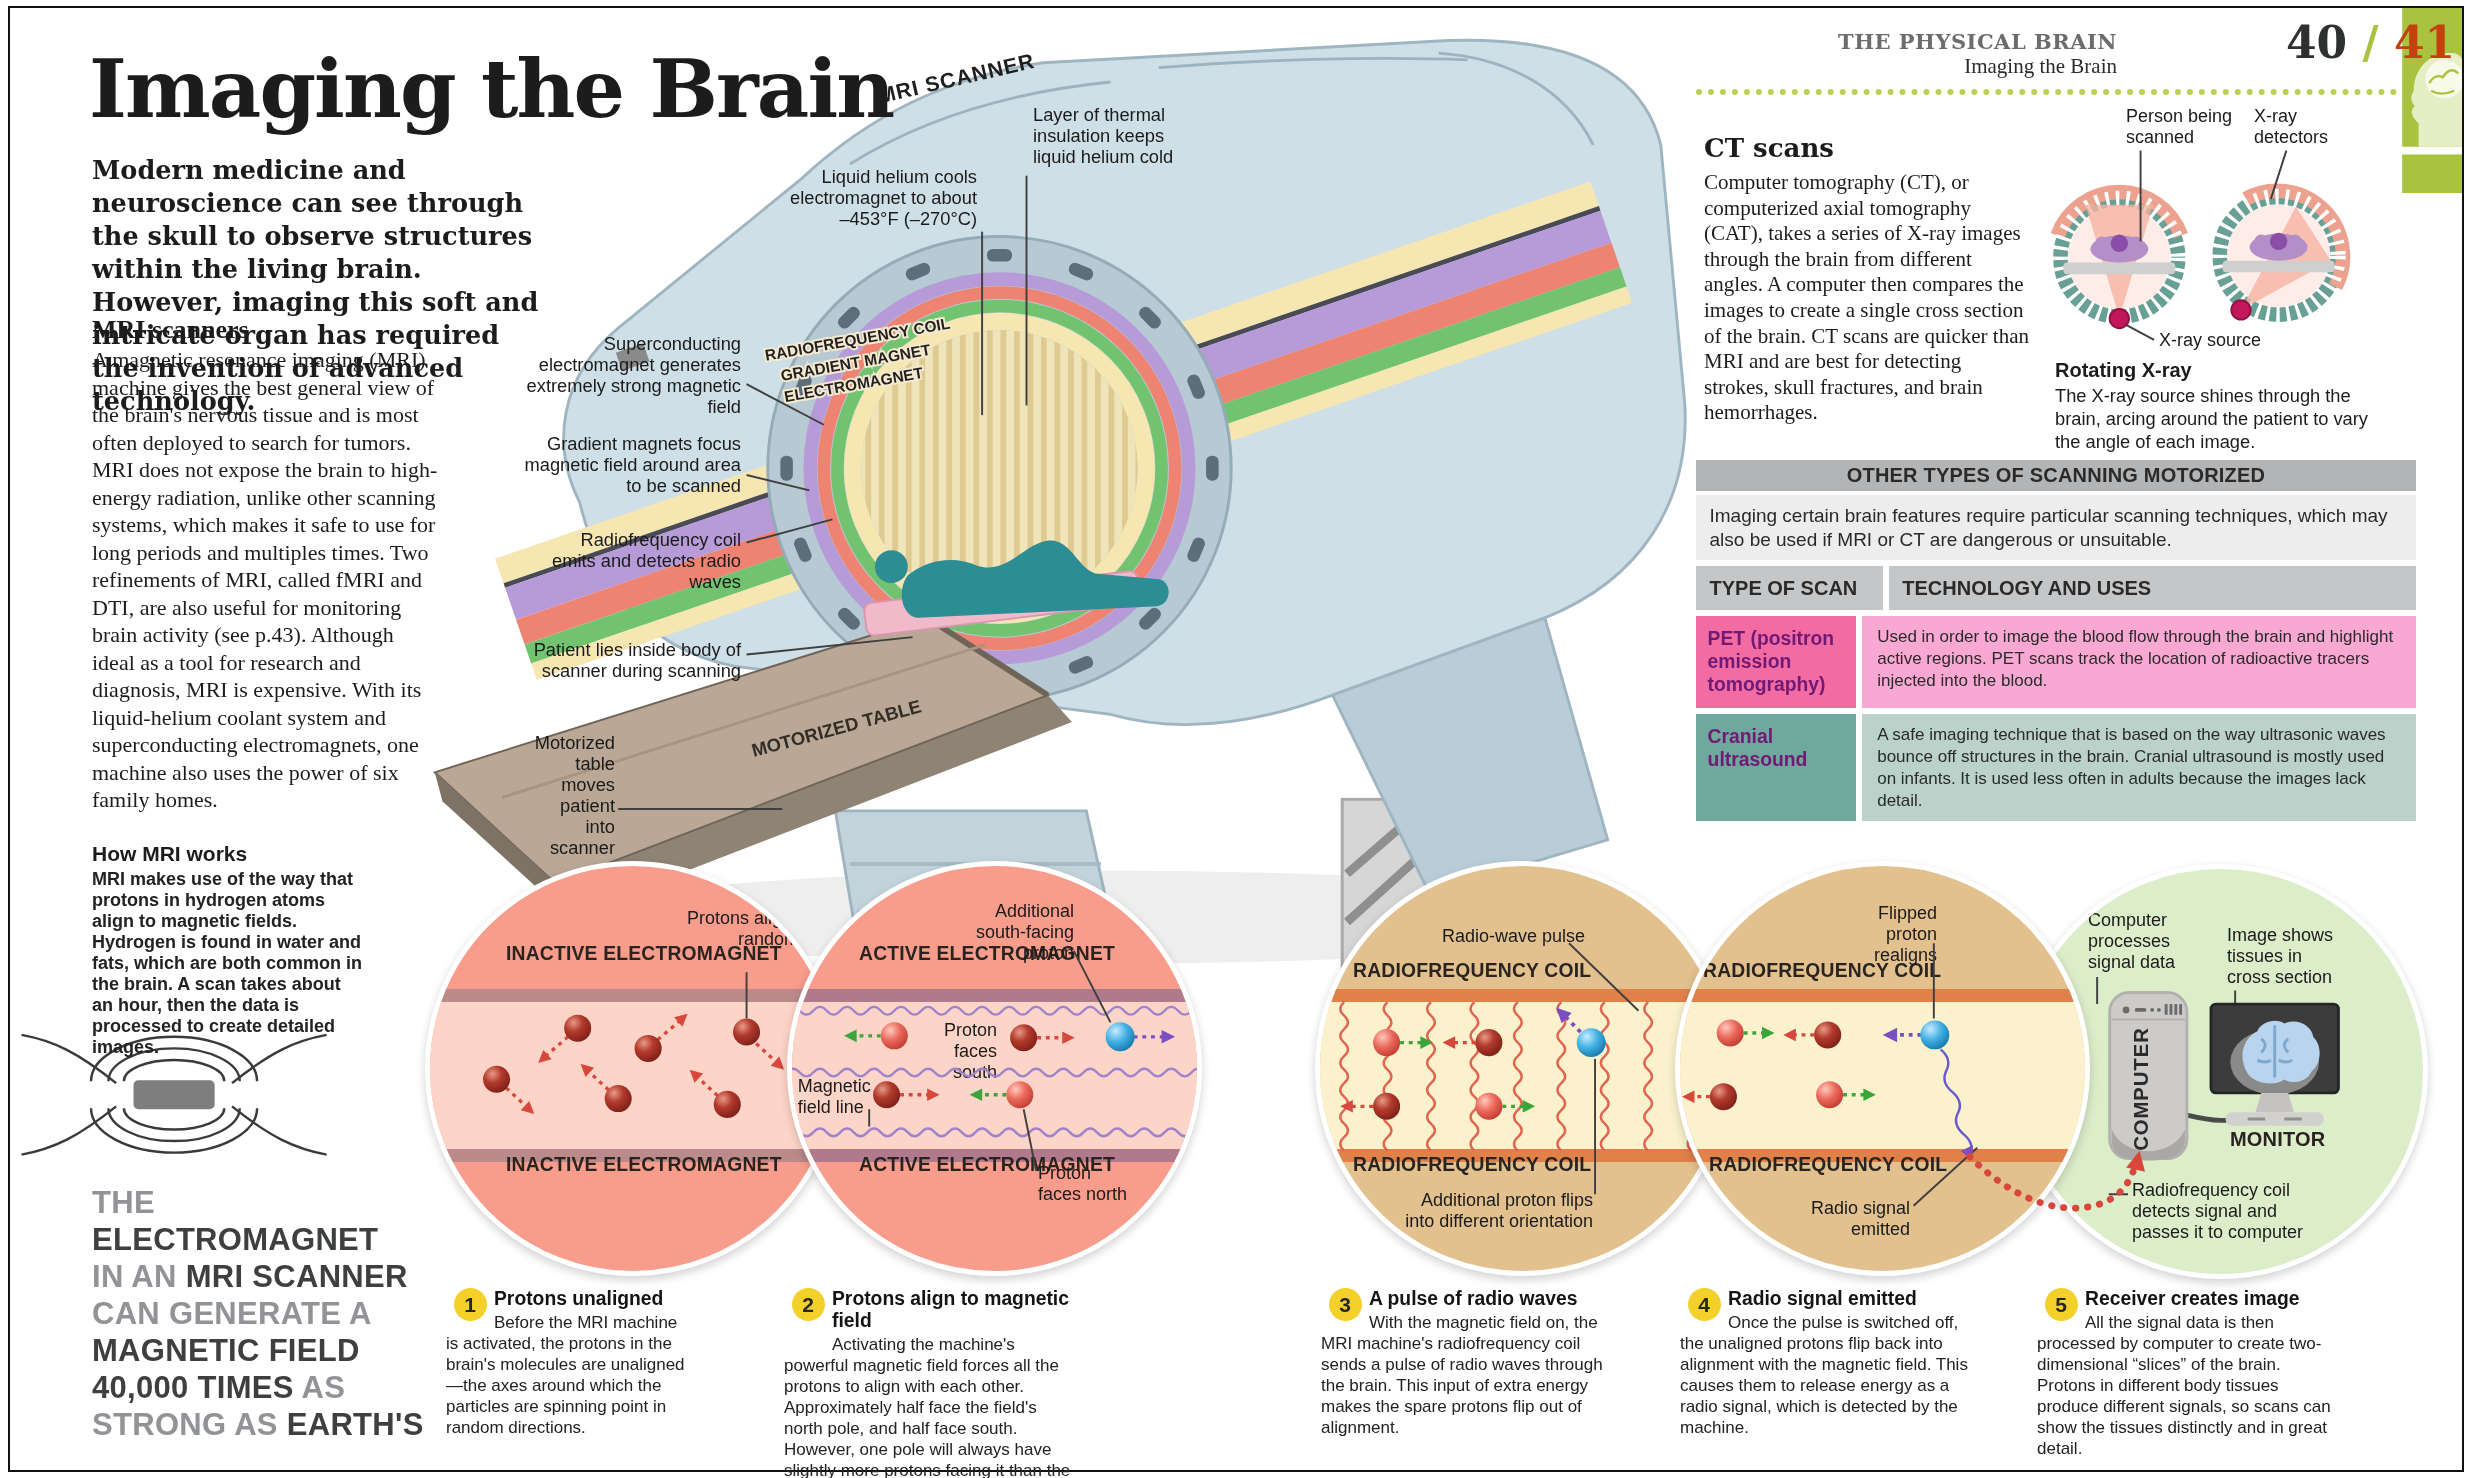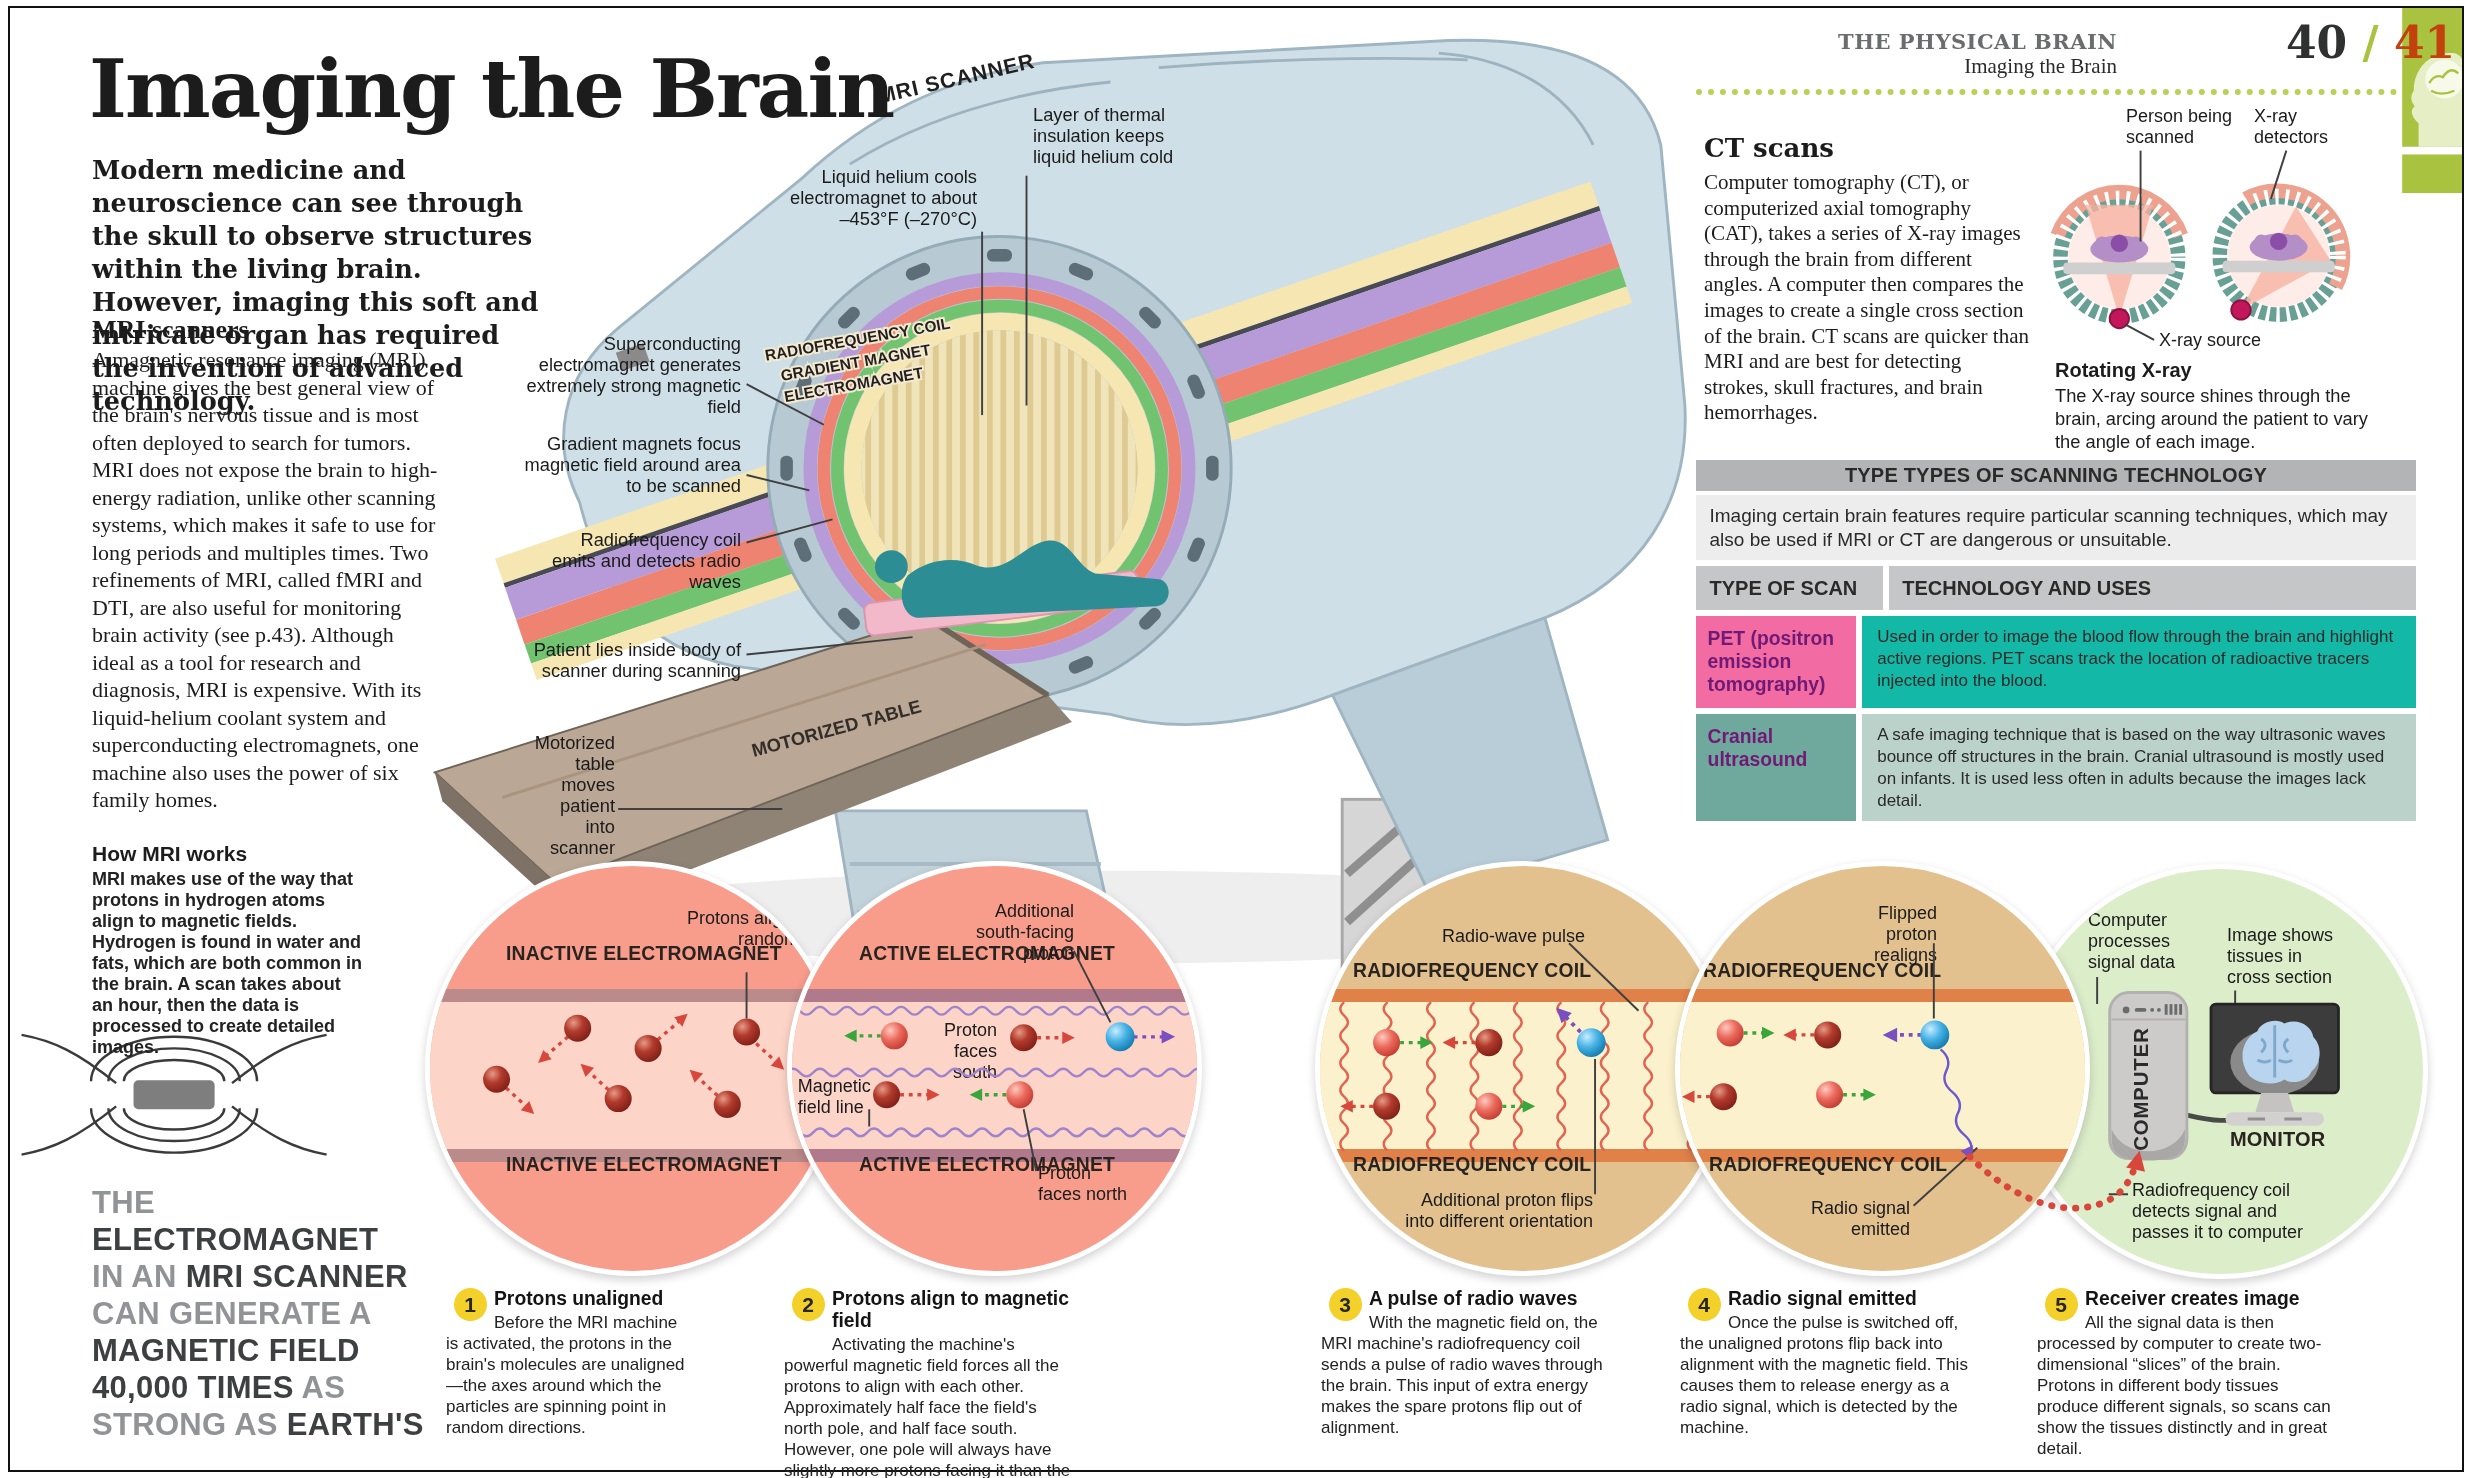--- a/index.html
+++ b/index.html
@@ -297,29 +297,29 @@
 
   <div class="abs sechead slab" style="left:1704px;top:133px;">CT scans</div>
   <div class="abs ct-body serif" style="left:1704px;top:170px;">Computer tomography (CT), or computerized axial tomography (CAT), takes a series of X-ray images through the brain from different angles. A computer then compares the images to create a single cross section of the brain. CT scans are quicker than MRI and are best for detecting strokes, skull fractures, and brain hemorrhages.</div>
   <div class="abs callout" style="left:2126px;top:106px;width:108px;font-size:18px;">Person being scanned</div>
   <div class="abs callout" style="left:2254px;top:106px;width:89px;font-size:18px;">X-ray detectors</div>
   <div class="abs callout" style="left:2159px;top:330px;width:126px;font-size:18px;">X-ray source</div>
   <div class="abs xr-head" style="left:2055px;top:359px;">Rotating X-ray</div>
   <div class="abs xr-body" style="left:2055px;top:384px;">The X-ray source shines through the brain, arcing around the patient to vary the angle of each image.</div>
 
   <div class="abs" style="left:1696px;top:460px;width:720px;">
-    <div class="ttl-bar">TYPE TYPES OF SCANNING TECHNOLOGY</div>
+    <div class="ttl-bar">OTHER TYPES OF SCANNING MOTORIZED</div>
     <div class="t-intro" style="margin-top:3.9px;">Imaging certain brain features require particular scanning techniques, which may also be used if MRI or CT are dangerous or unsuitable.</div>
     <div style="display:flex;gap:5.8px;margin-top:5.8px;height:44px;">
       <div class="t-h" style="width:160px;flex:none;">TYPE OF SCAN</div>
       <div class="t-h" style="flex:1;">TECHNOLOGY AND USES</div>
     </div>
     <div style="display:flex;gap:5.8px;margin-top:5.8px;">
       <div class="t-type" style="width:160px;flex:none;box-sizing:border-box;background:#f26ba2;">PET (positron emission tomography)</div>
-      <div class="t-desc" style="flex:1;background:#14b8a6;">Used in order to image the blood flow through the brain and highlight active regions. PET scans track the location of radioactive tracers injected into the blood.</div>
+      <div class="t-desc" style="flex:1;background:#f9a8d4;">Used in order to image the blood flow through the brain and highlight active regions. PET scans track the location of radioactive tracers injected into the blood.</div>
     </div>
     <div style="display:flex;gap:5.8px;margin-top:5.8px;">
       <div class="t-type" style="width:160px;flex:none;box-sizing:border-box;background:#6fa89d;">Cranial ultrasound</div>
       <div class="t-desc" style="flex:1;background:#bad2c9;">A safe imaging technique that is based on the way ultrasonic waves bounce off structures in the brain. Cranial ultrasound is mostly used on infants. It is used less often in adults because the images lack detail.</div>
     </div>
   </div>
 
   <div class="bigcircle" style="left:425px;top:861px;background:#f89c8c;">
     <div class="abs" style="left:0;top:135px;width:415px;height:148px;background:#fdd5c8;"></div>
     <div class="abs" style="left:0;top:123px;width:415px;height:12.6px;background:#bb8a8b;"></div>

